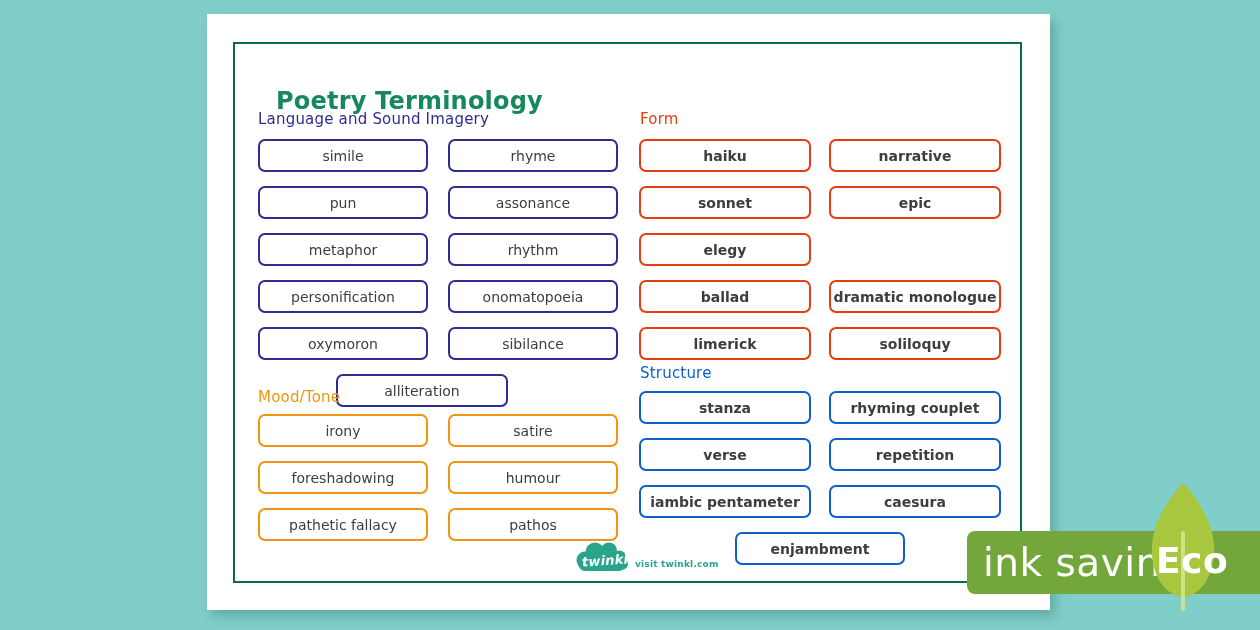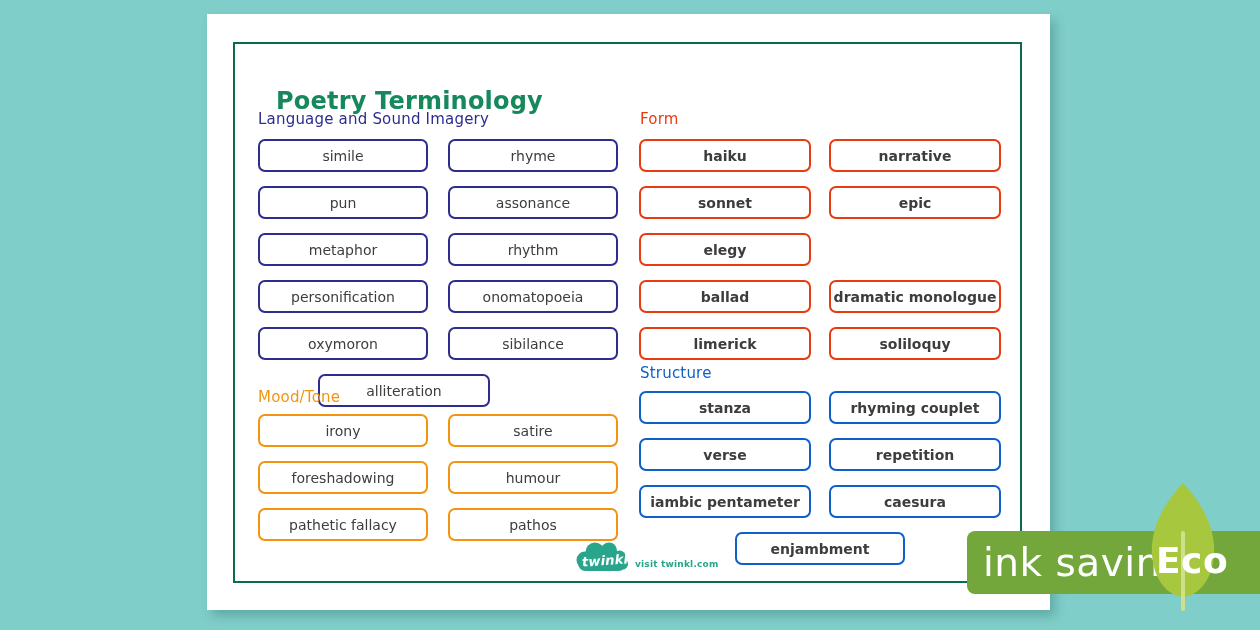--- a/index.html
+++ b/index.html
@@ -35,21 +35,21 @@
   .sec-right .row{gap:18px;}
   .box{
     box-sizing:border-box;height:33px;
     border:2px solid var(--c,#333);border-radius:7px;
     display:flex;align-items:center;justify-content:center;
     background:#fff;
   }
   .sec-left .box{width:170px;}
   .sec-right .box{width:172px;font-weight:bold;}
   .box span{font-size:14px;color:#3d3d3d;}
-  .box.allit{margin-left:60px;width:172px;}
+  .box.allit{margin-left:78px;width:172px;}
   .box.enjam{margin-left:96px;width:170px;}
   
   .logo{position:absolute;left:366px;top:526px;width:200px;height:40px;}
   .logo svg{position:absolute;left:0;top:0;}
   .logo .word{
     position:absolute;left:9px;top:13px;width:46px;text-align:center;
     color:#ffffff;font-size:13px;font-weight:bold;font-style:italic;
     transform:rotate(-4deg);letter-spacing:.2px;
   }
   .logo .visit{

